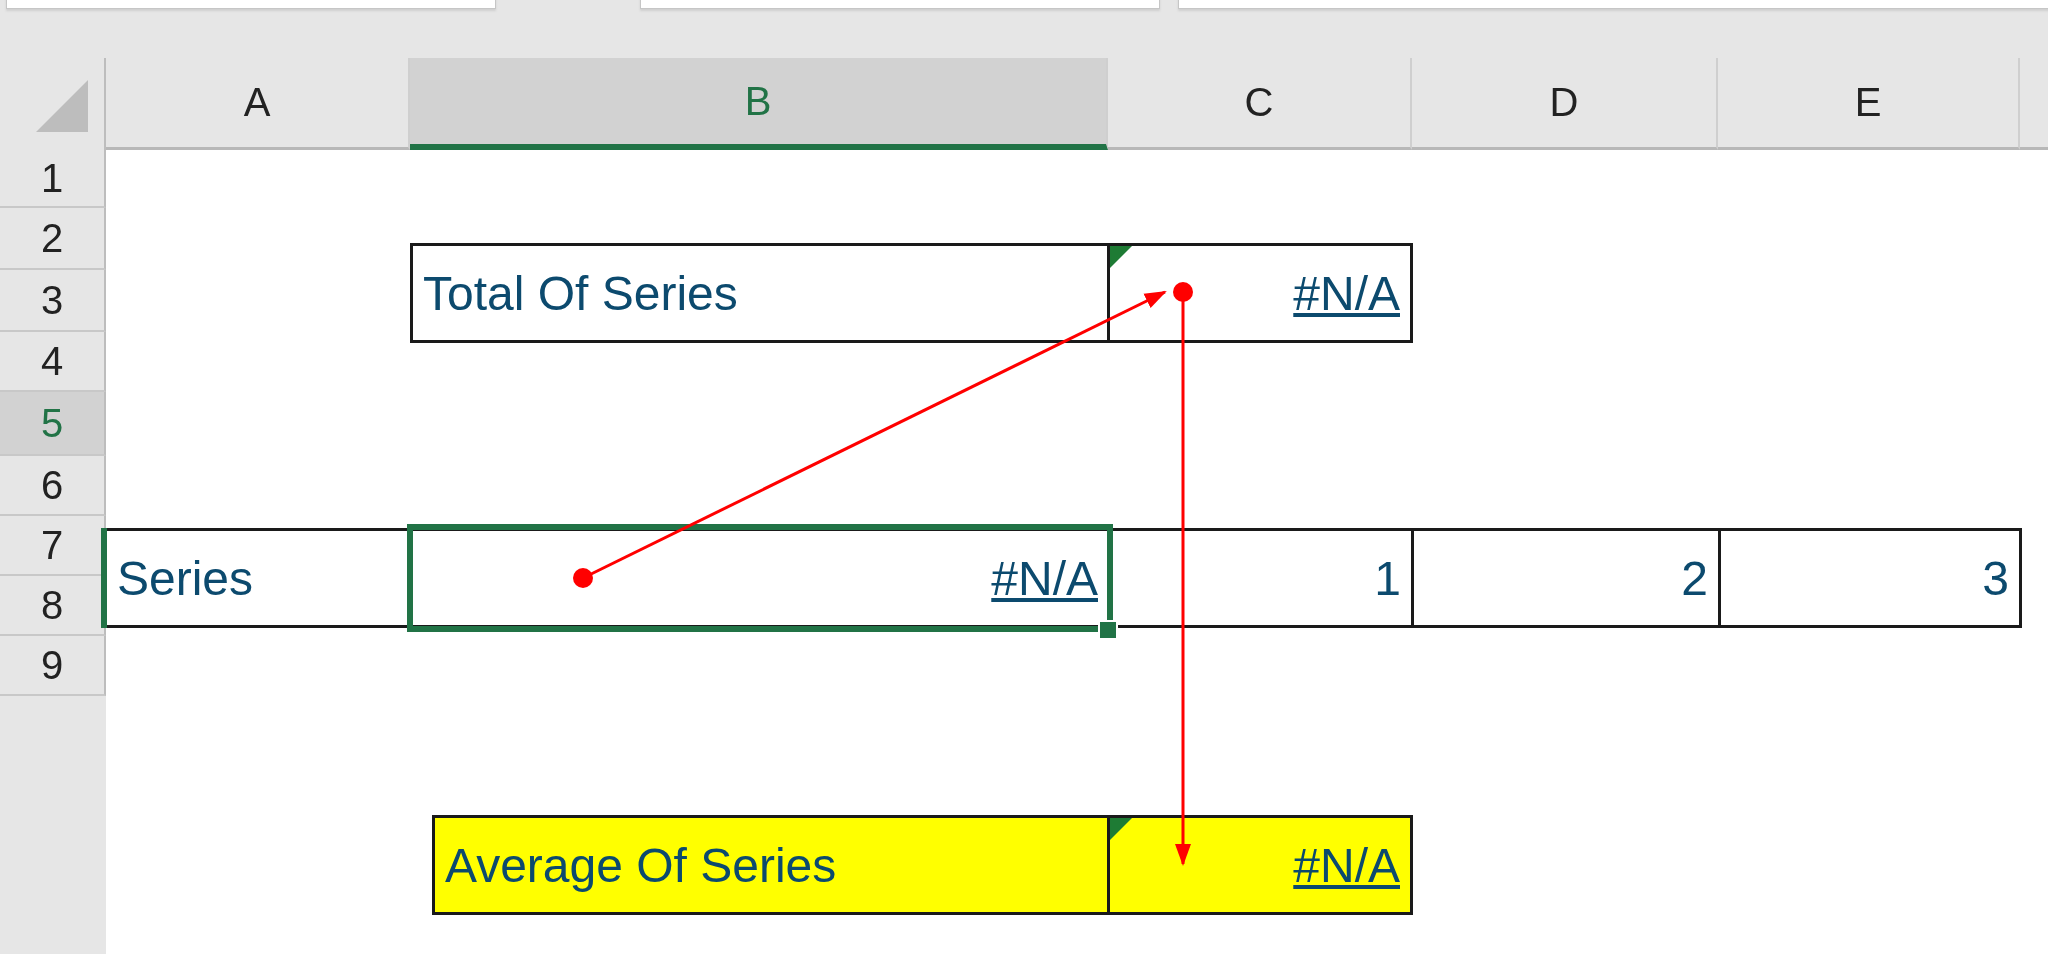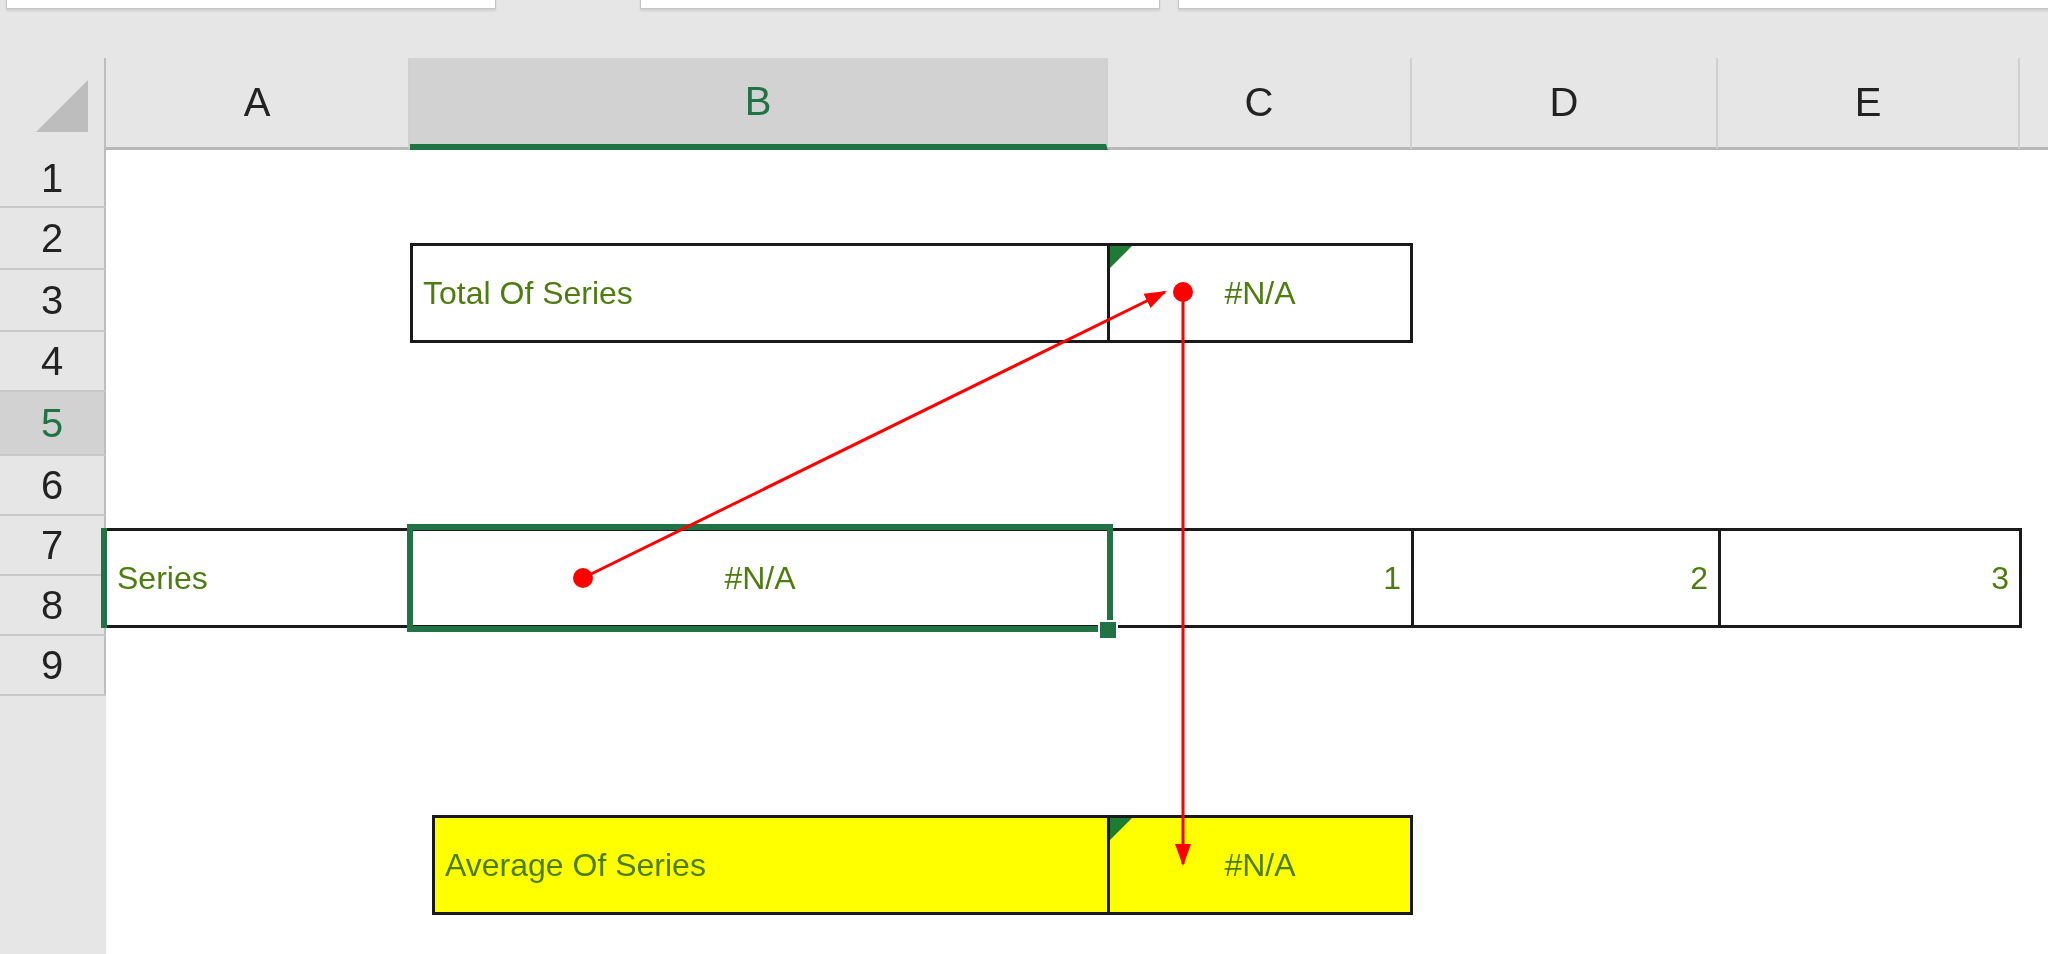--- a/index.html
+++ b/index.html
@@ -25,25 +25,25 @@
     .row-head {
       position: absolute; left: 0; width: 106px; box-sizing: border-box;
       border-right: 2px solid #bdbdbd; border-bottom: 2px solid #c8c8c8;
       display: flex; align-items: center; justify-content: center;
       font-size: 40px; color: #222; background: #e6e6e6;
     }
     .row-head.selected { background: #d2d2d2; color: #217346; }
     .grid { position: absolute; left: 106px; top: 150px; width: 1942px; height: 804px; background: #fff; }
     .cell {
       position: absolute; box-sizing: border-box; border: 3px solid #1a1a1a;
-      display: flex; align-items: center; font-size: 32px; color: #4d7c0f;
+      display: flex; align-items: center; font-size: 48px; color: #0c4a6e;
       padding: 16px 10px; white-space: nowrap;
     }
     .cell.right { justify-content: flex-end; }
-    .cell.center { justify-content: center; }
+    .cell.center { justify-content: flex-end; text-decoration: underline; }
     .cell.yellow { background: #ffff00; }
     .err-tri { position: absolute; left: 0; top: 0; width: 0; height: 0;
       border-top: 22px solid #1e7b34; border-right: 22px solid transparent; }
     .active-cell {
       position: absolute; box-sizing: border-box; border: 6px solid #217346; pointer-events: none;
     }
     .fill-handle { position: absolute; width: 16px; height: 16px; background: #217346; border: 2px solid #fff; }
     svg.arrows { position: absolute; left: 0; top: 0; width: 2048px; height: 954px; pointer-events: none; }
   </style>
 </head>

